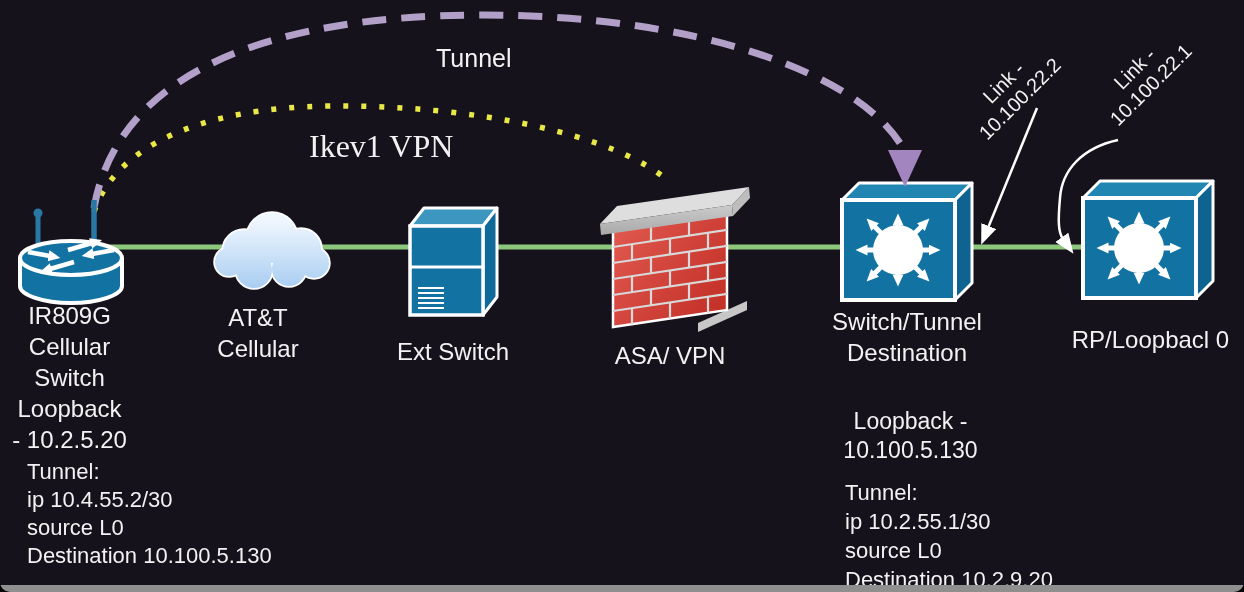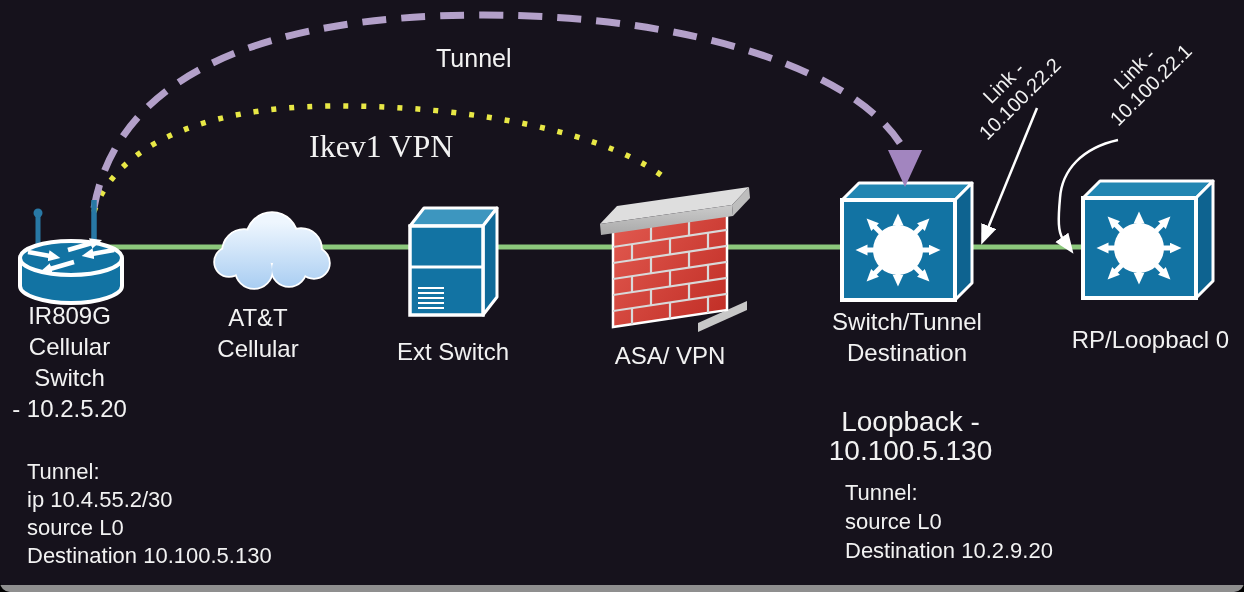--- a/index.html
+++ b/index.html
@@ -6,21 +6,21 @@
   #stage {
     position:relative; width:1244px; height:592px;
     background:#16121c; overflow:hidden;
     font-family:"Liberation Sans", sans-serif;
     border-bottom-left-radius:10px; border-bottom-right-radius:10px;
   }
   #diagram-svg { position:absolute; left:0; top:0; }
   .label { position:absolute; color:#f2f2f2; }
   .center { text-align:center; }
   .big  { font-size:24px; line-height:31px; }
-  .mid  { font-size:28px; line-height:29px; }
+  .mid  { font-size:23px; line-height:29px; }
   .info { font-size:22px; line-height:28px; }
   .rot {
     width:170px; text-align:center;
     transform:rotate(-45deg);
     font-size:20px; line-height:23px;
   }
   .bottombar {
     position:absolute; left:0; right:0; bottom:0; height:7px;
     background:#8f8f8f;
     border-bottom-left-radius:10px; border-bottom-right-radius:10px;
@@ -167,20 +167,21 @@
     <polygon points="888,150 922,150 905,187" fill="#a285bf"></polygon>
 
     <path d="M 1037 108 L 988 228" fill="none" stroke="#ffffff" stroke-width="2.5" marker-end="url(#wa)"></path>
     <path d="M 1118 140 C 1082 148 1062 170 1060 198 C 1058 220 1058 232 1063 239" fill="none" stroke="#ffffff" stroke-width="2.5" marker-end="url(#wa)"></path>
   </svg>
 
   <div class="label big center" style="left:2px; top:300px; width:135px;">
     <div>IR809G</div>
     <div>Cellular</div>
     <div>Switch</div>
+    <div>Loopback</div>
     <div>- 10.2.5.20</div>
   </div>
 
   <div class="label info" style="left:27px; top:458px;">
     <div>Tunnel:</div>
     <div>ip 10.4.55.2/30</div>
     <div>source L0</div>
     <div>Destination 10.100.5.130</div>
   </div>
 
@@ -202,20 +203,21 @@
     <div>Destination</div>
   </div>
 
   <div class="label mid center" style="left:828px; top:407px; width:165px;">
     <div>Loopback -</div>
     <div>10.100.5.130</div>
   </div>
 
   <div class="label info" style="left:845px; top:478px; line-height:29px;">
     <div>Tunnel:</div>
+    <div>ip 10.2.55.1/30</div>
     <div>source L0</div>
     <div>Destination 10.2.9.20</div>
   </div>
 
   <div class="label big center" style="left:1058px; top:325px; width:185px; line-height:30px;">
     <div>RP/Loopbacl 0</div>
   </div>
 
   <div class="label" style="left:436px; top:44px; font-size:25px;">Tunnel</div>
 

